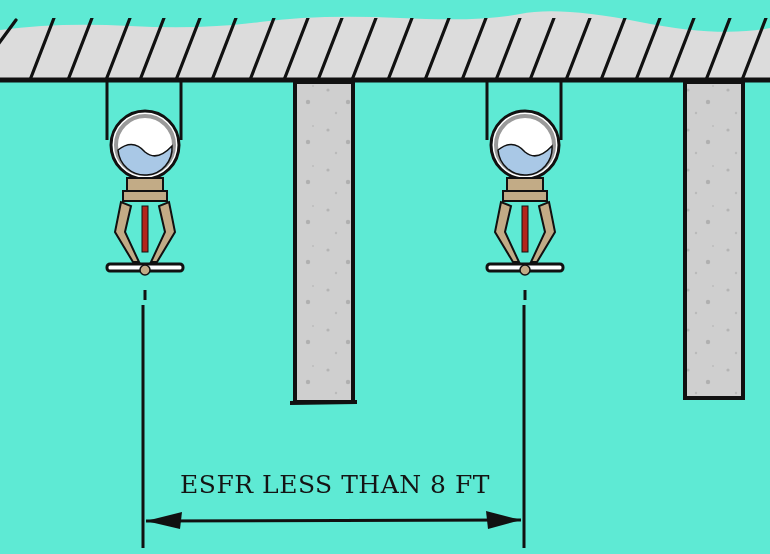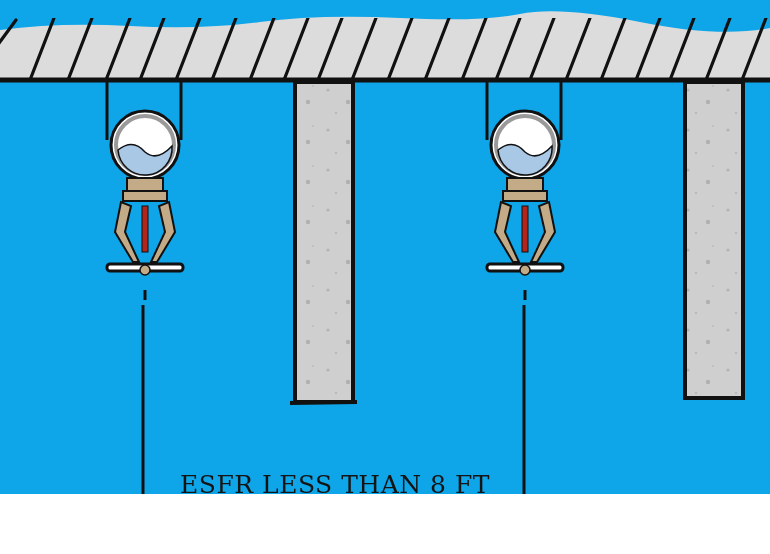--- a/index.html
+++ b/index.html
@@ -1,16 +1,16 @@
 <!DOCTYPE html>
 <html><head>
 <meta charset="utf-8">
 <style>
   html, body { margin: 0; padding: 0; background: #ffffff; }
-  #stage { position: relative; width: 770px; height: 494px; overflow: hidden; background: #0ea5e9; }
+  #stage { position: relative; width: 770px; height: 554px; overflow: hidden; background: #5eead4; }
   svg { position: absolute; left: 0; top: 0; }
   .label {
     position: absolute; left: 140px; top: 470px; width: 390px; text-align: center;
     font-family: "DejaVu Serif", serif; font-size: 25px; letter-spacing: 0.5px; color: #141414;
   }
 </style>
 </head>
 <body>
 
 <div id="stage">

